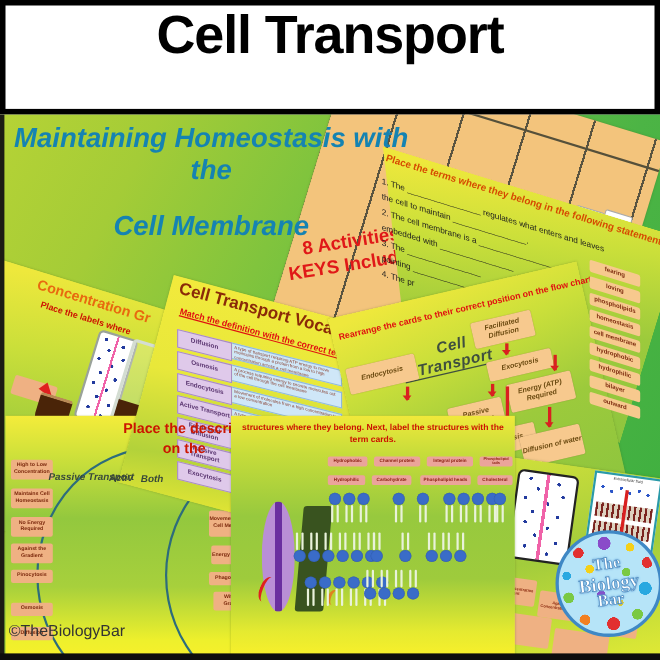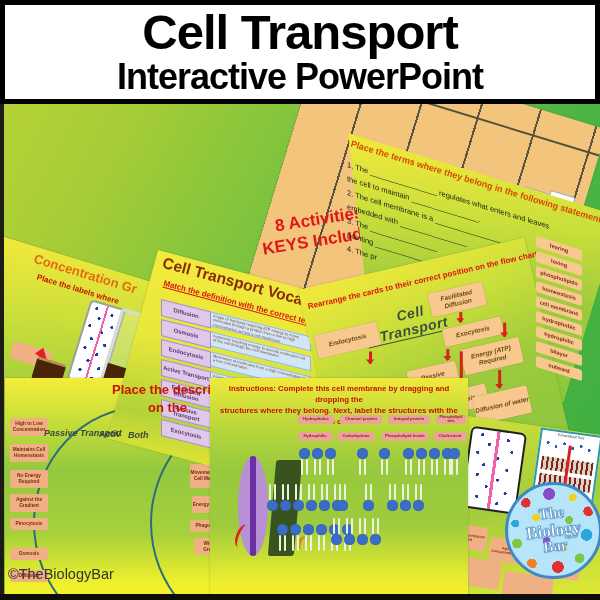--- a/index.html
+++ b/index.html
@@ -116,21 +116,20 @@
   .strip-left{left:0;top:104px;width:4px;height:496px;background:#1c1c14;z-index:10;}
   .strip-bottom{left:0;top:594px;width:600px;height:6px;background:#0d0d0d;z-index:12;}
 </style>
 </head>
 <body>
 
 <div id="stage">
 
   <div class="abs header">
     <div class="t1">Cell Transport</div>
-    <div class="t2">Interactive PowerPoint</div>
   </div>
 
   <div class="slide table-slide">
     <div class="mini-card" style="left:148px;top:92px;">
         <div style="position:absolute;left:5px;top:4px;width:13px;height:10px;background:#7ac943;border-radius:50%;"></div>
       </div>
     <div class="mini-card" style="left:176px;top:88px;">
         <div style="position:absolute;left:3px;top:3px;width:8px;height:11px;background:#2aa8b0;"></div>
         <div style="position:absolute;left:13px;top:3px;width:7px;height:11px;background:#9ad04a;"></div>
       </div>
@@ -139,20 +138,24 @@
     <div class="mini-card" style="left:264px;top:74px;background-image:radial-gradient(circle 2px at 30% 40%,#444 95%,transparent),radial-gradient(circle 2px at 65% 55%,#444 95%,transparent);"></div>
     <div class="mini-card" style="left:196px;top:120px;background:#e7c7ef;">
         <div style="position:absolute;left:6px;top:3px;width:11px;height:12px;background:#c489dd;border-radius:50%;border:1px solid #8a4bc9;"></div>
       </div>
     <div class="mini-card" style="left:228px;top:116px;">
         <div style="position:absolute;left:6px;top:3px;width:12px;height:12px;background:#c01818;border-radius:50%;"></div>
       </div>
     <div class="mini-card" style="left:258px;top:112px;background-image:repeating-linear-gradient(0deg,#bbb 0 1px,transparent 1px 3px);"></div>
   </div>
 
+  <div class="abs tagline">
+    <div>Maintaining Homeostasis with the</div>
+    <div class="l2">Cell Membrane</div>
+  </div>
   <div class="abs promo">
     <div>8 Activities!</div>
     <div>KEYS Included!</div>
   </div>
 
   <div class="slide grad terms-bg">
     <div class="terms-heading">Place the terms where they belong in the following statements.</div>
   </div>
   <div class="abs stmts">
     <div>1. The ________________ regulates what enters and leaves</div>
@@ -281,21 +284,20 @@
     </div>
     <div class="brcard" style="left:0px;top:108px;width:44px;height:24px;">With the Concentration Gradient</div>
     <div class="brcard" style="left:48px;top:116px;width:44px;height:24px;">Against the Concentration Gradient</div>
     <div class="brcard" style="left:96px;top:124px;width:44px;height:24px;">High to Low Concentration</div>
     <div class="tanblank" style="left:12px;top:140px;width:50px;height:28px;"></div>
     <div class="tanblank" style="left:66px;top:148px;width:50px;height:28px;"></div>
   </div>
 
   <div class="slide mem">
     <div class="instr">
-      <div>Instructions: Complete this cell membrane by dragging and dropping the</div>
       <div>structures where they belong.  Next, label the structures with the term cards.</div>
     </div>
     <div class="pcard" style="left:88px;top:37px;width:36px;">Hydrophobic</div>
     <div class="pcard" style="left:130px;top:37px;width:42px;">Channel protein</div>
     <div class="pcard" style="left:178px;top:37px;width:42px;">Integral protein</div>
     <div class="pcard" style="left:226px;top:37px;width:30px;font-size:3.6px;">Phospholipid tails</div>
     <div class="pcard" style="left:88px;top:54px;width:34px;">Hydrophilic</div>
     <div class="pcard" style="left:128px;top:54px;width:36px;">Carbohydrate</div>
     <div class="pcard" style="left:172px;top:54px;width:46px;">Phospholipid heads</div>
     <div class="pcard" style="left:224px;top:54px;width:32px;">Cholesterol</div>

